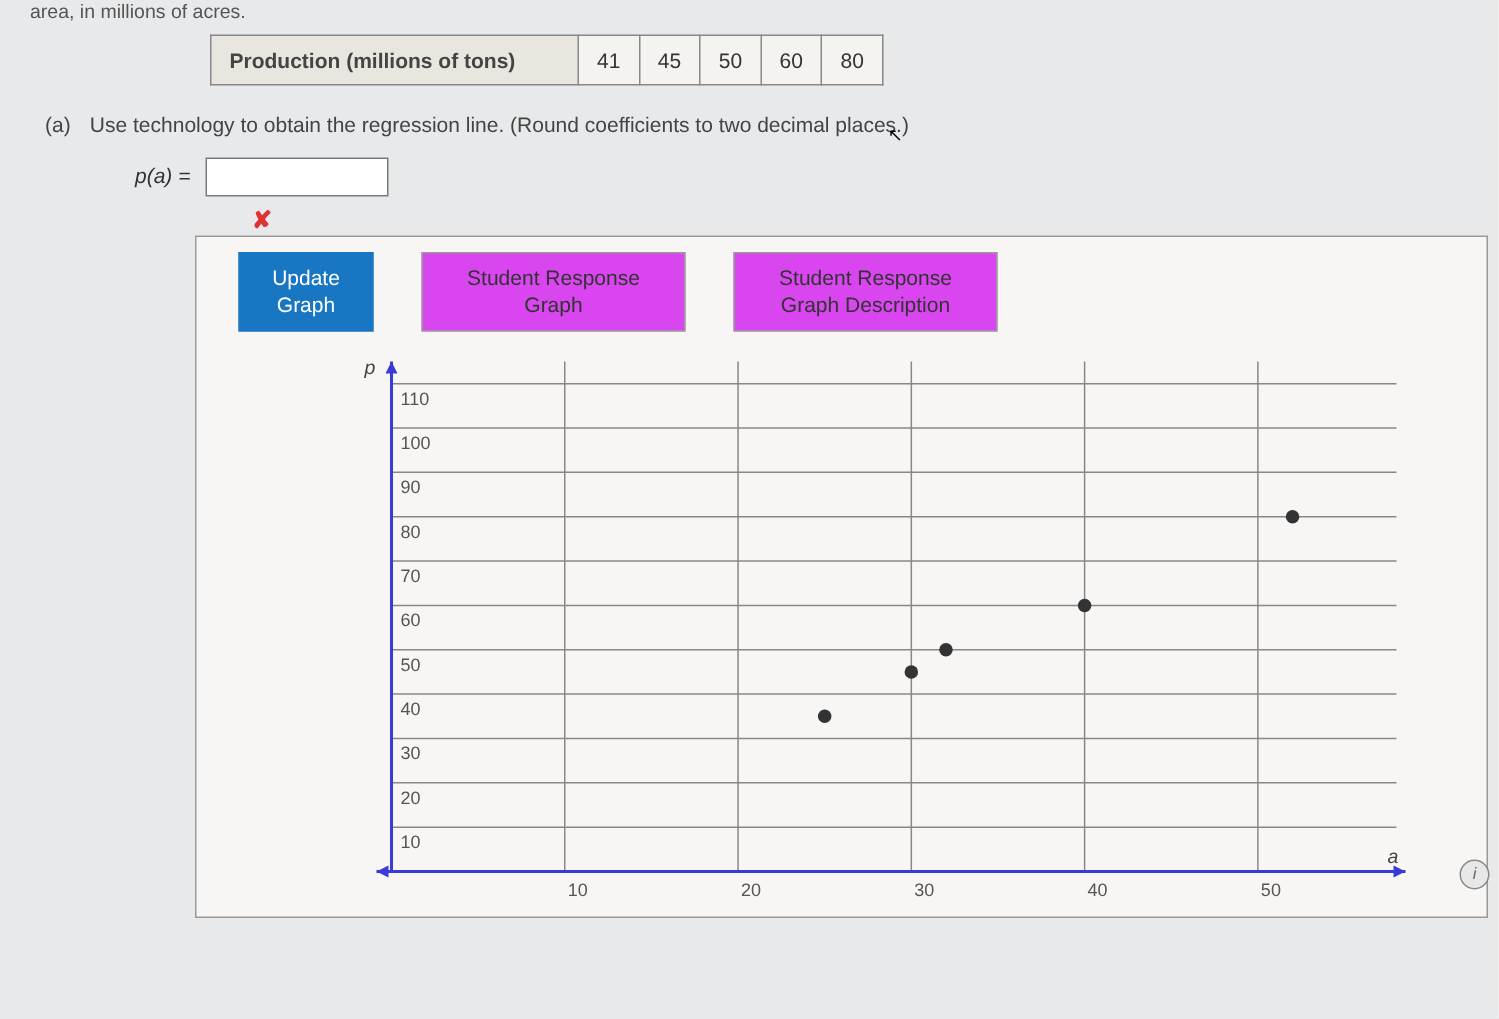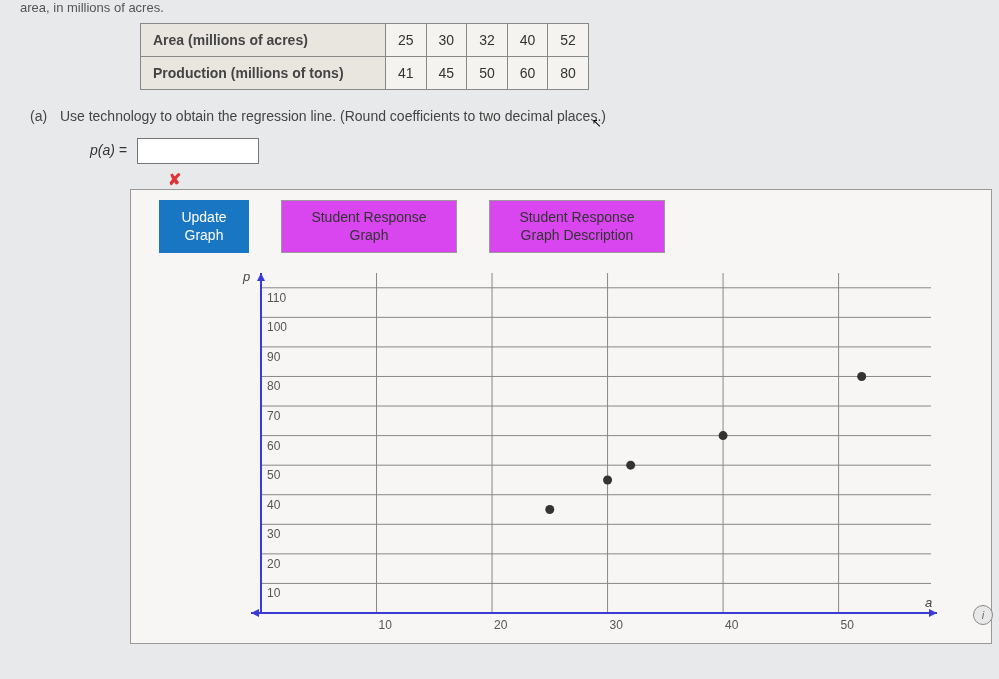--- a/index.html
+++ b/index.html
@@ -146,28 +146,20 @@
   }
 </style>
 </head>
 <body>
 
 <div class="page">
   <div class="cutoff">area, in millions of acres.</div>
 
   <table class="data-table">
     <tbody>
-        <tr>
-      <td class="hdr">Area (millions of acres)</td>
-      <td>25</td>
-      <td>30</td>
-      <td>32</td>
-      <td>40</td>
-      <td>52</td>
-    </tr>
     <tr>
       <td class="hdr">Production (millions of tons)</td>
       <td>41</td>
       <td>45</td>
       <td>50</td>
       <td>60</td>
       <td>80</td>
     </tr>
   </tbody>
     </table>

